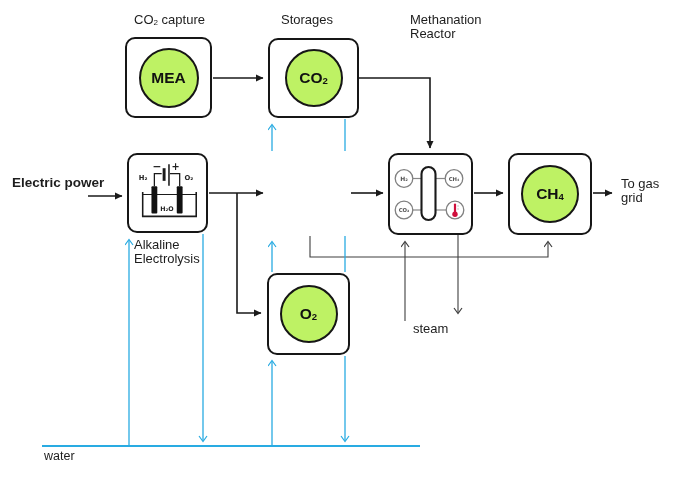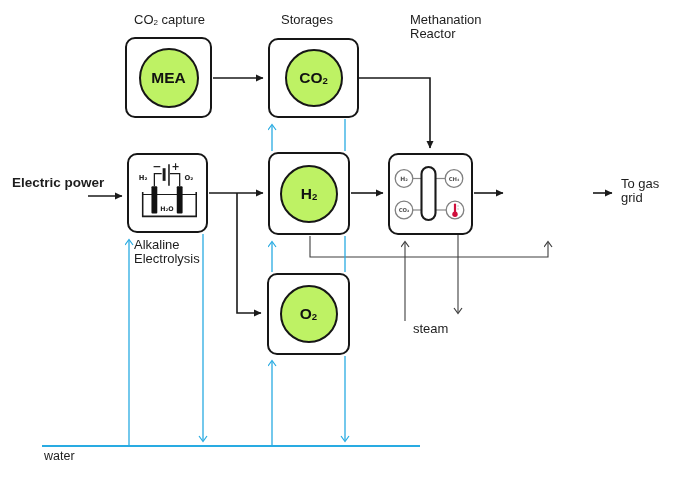--- a/index.html
+++ b/index.html
@@ -93,25 +93,20 @@
       <g font-family="DejaVu Sans, sans-serif" font-weight="bold" fill="#222">
         <text x="8" y="24" font-size="7">H₂</text>
         <text x="55" y="24" font-size="7">O₂</text>
         <text x="22" y="13" font-size="11">−</text>
         <text x="41.5" y="13.5" font-size="10">+</text>
         <text x="30" y="55" font-size="6.5">H₂O</text>
       </g>
     </svg>
   </div>
 
-  <div class="box" style="left:268px;top:152px;width:82px;height:83px;">
-    <div class="circle c54">
-      <span class="formula">H<sub>2</sub></span>
-    </div>
-  </div>
 
   <div class="box" style="left:388px;top:153px;width:85px;height:82px;">
     <svg class="icon-svg" width="79" height="76" viewBox="0 0 79 76">
       <g stroke="#888" stroke-width="1.2">
         <path d="M21.8,22.5 H30.5"></path>
           <path d="M54.2,22.5 H44.5"></path>
         <path d="M21.8,54 H30.5"></path>
           <path d="M55.2,54 H44.5"></path>
       </g>
       <rect x="30.5" y="11" width="14" height="53" rx="7" fill="#fff" stroke="#1a1a1a" stroke-width="2.1"></rect>
@@ -125,20 +120,25 @@
         <text x="13" y="56" font-size="5.3">CO₂</text>
       </g>
       <g>
         <path d="M66.3,50 H67.8 M66.3,53 H67.8" stroke="#999" stroke-width="0.7"></path>
         <path d="M64,48.5 V57.5" stroke="#cf0f3c" stroke-width="2.2" stroke-linecap="round"></path>
         <circle cx="64" cy="58.3" r="2.7" fill="#cf0f3c"></circle>
       </g>
     </svg>
   </div>
 
+  <div class="box" style="left:508px;top:153px;width:84px;height:82px;">
+    <div class="circle c54">
+      <span class="formula">CH<sub>4</sub></span>
+    </div>
+  </div>
 
   <div class="box" style="left:267px;top:273px;width:83px;height:82px;">
     <div class="circle c54">
       <span class="formula">O<sub>2</sub></span>
     </div>
   </div>
 
   <div class="lbl" style="left:134px;top:13px;text-align:right;">
     <span class="formula">CO<sub>2</sub> capture</span>
   </div>

